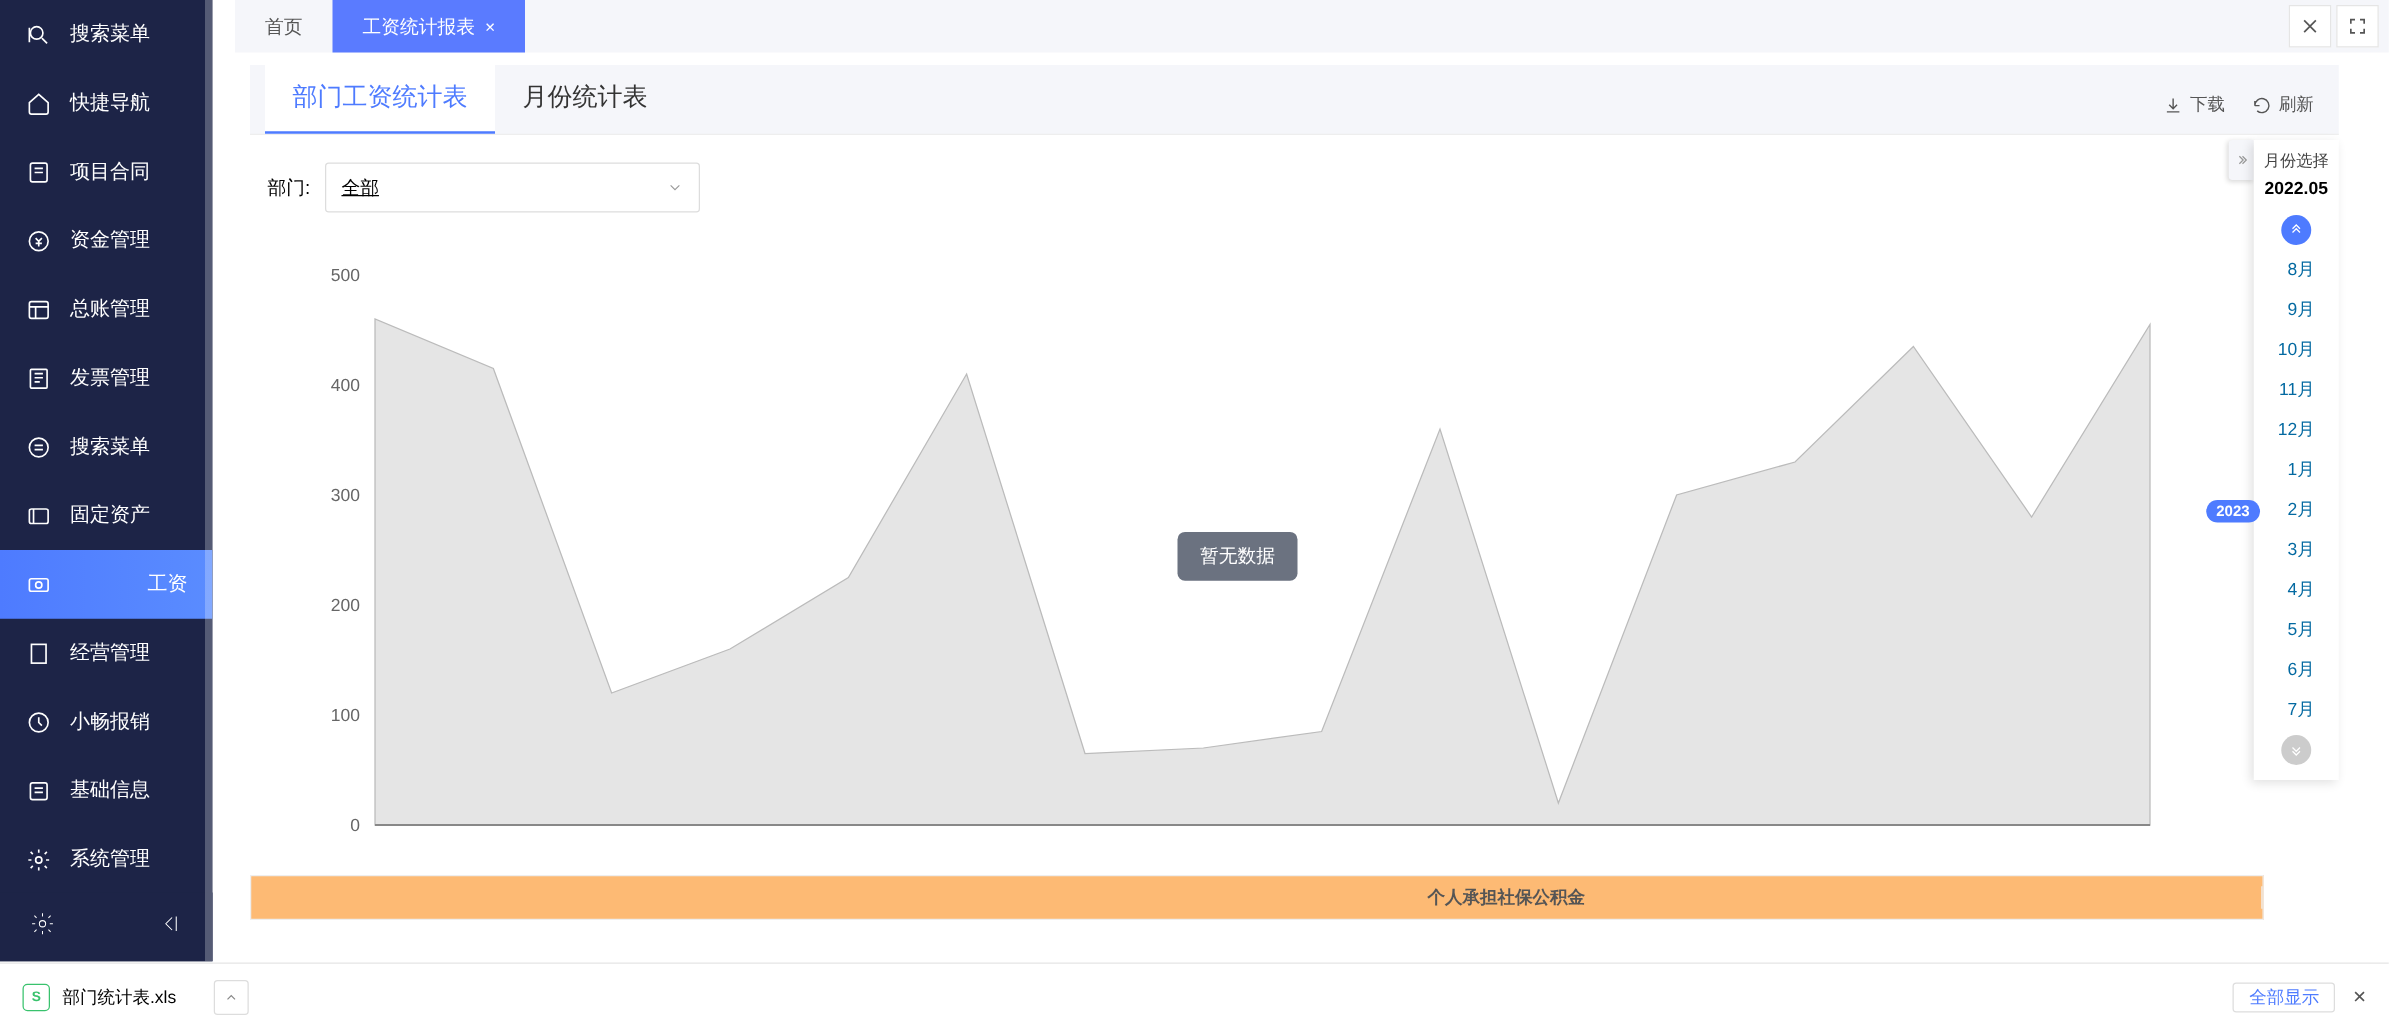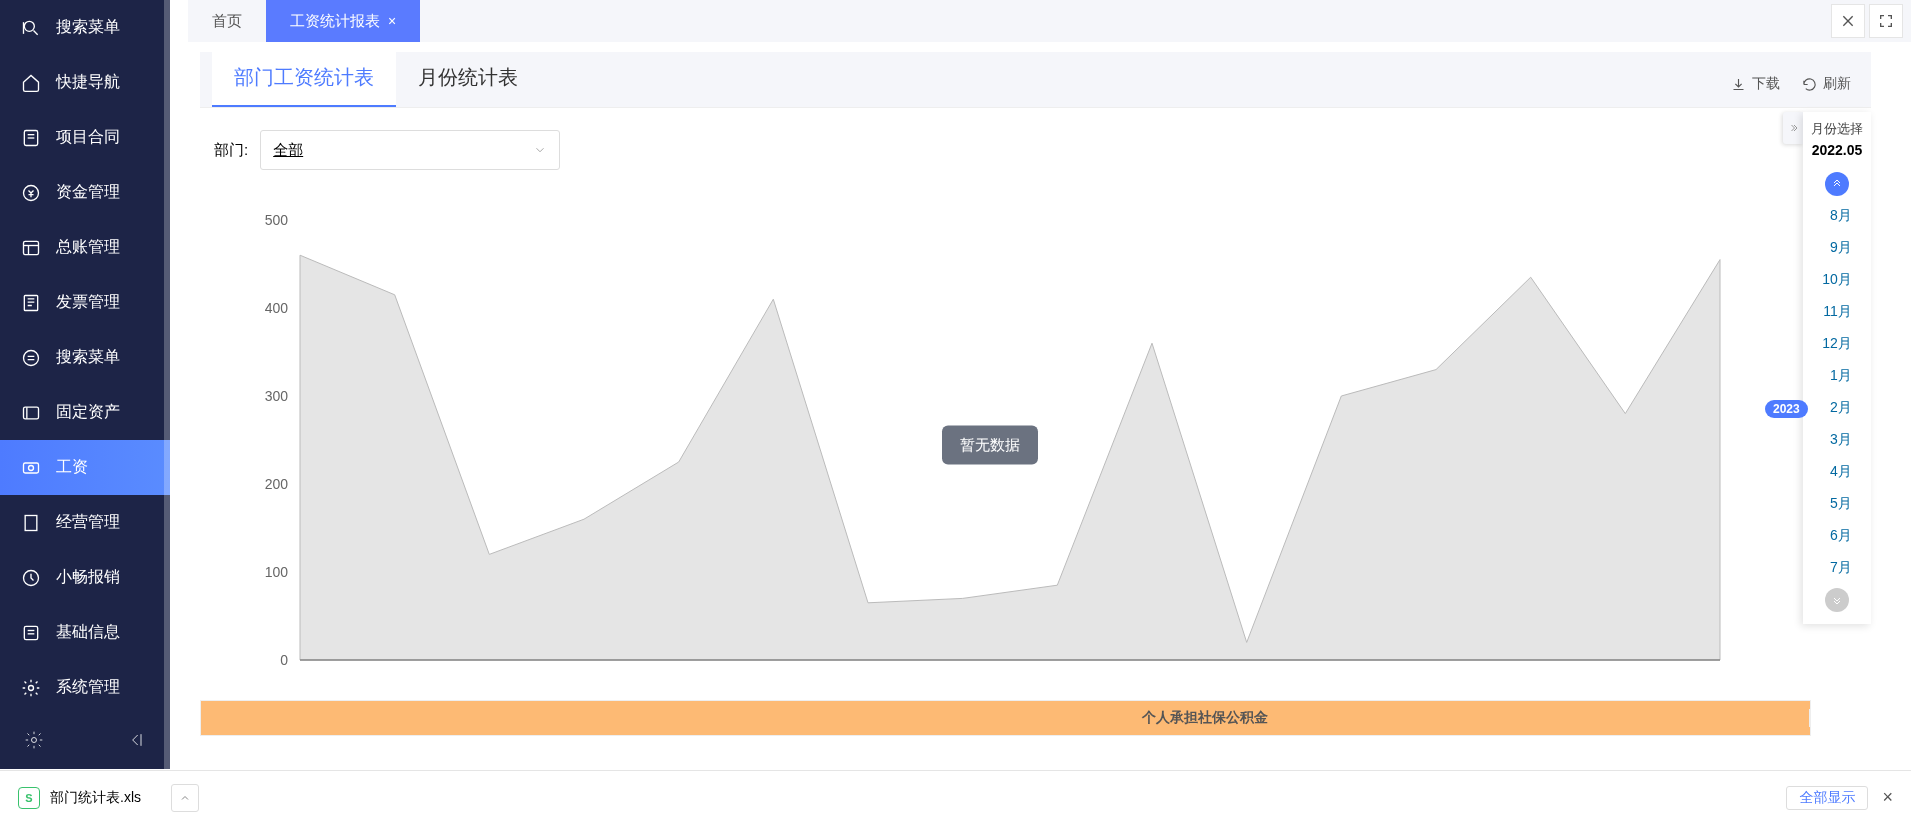--- a/index.html
+++ b/index.html
@@ -2,21 +2,21 @@
 <html><head>
 <meta charset="utf-8">
 <style>
 * { margin:0; padding:0; box-sizing:border-box; font-family:"Microsoft YaHei","PingFang SC",sans-serif; }
 body { width:1911px; height:824px; overflow:hidden; background:#fff; position:relative; }
 
 
 .sidebar { position:absolute; left:0; top:0; width:170px; height:769px; background:#1d2447; color:#fff; display:flex; flex-direction:column; }
 .sidebar-scroll { flex:1; overflow:hidden; }
 .sidebar-item { display:flex; align-items:center; gap:14px; height:55px; padding:0 20px; cursor:pointer; font-size:16px; }
-.sidebar-item.active { background:linear-gradient(90deg,#4e7bff,#5a8cff); }
+.sidebar-item.active { background:linear-gradient(90deg,#4e7bff,#5a8cff);justify-content:space-between; }
 .sidebar-item .icon { width:22px; height:22px; display:flex; align-items:center; justify-content:center; }
 .sidebar-item .icon svg { width:20px; height:20px; stroke:#fff; fill:none; stroke-width:1.6; }
 .sidebar-footer { height:55px; display:flex; align-items:center; justify-content:space-between; padding:0 24px; background:#1d2447; }
 .sidebar-footer svg { width:20px; height:20px; stroke:#fff; fill:#fff; }
 .sidebar-scrollbar { position:absolute; right:0; top:0; width:6px; height:100%; background:rgba(255,255,255,0.25); }
 
 
 .tabs-bar { position:absolute; left:188px; top:0; right:0; height:42px; background:#f5f6fa; display:flex; align-items:stretch; }
 .tab { display:flex; align-items:center; padding:0 24px; font-size:15px; color:#555; cursor:pointer; }
 .tab.active { background:#5a7bff; color:#fff; }

